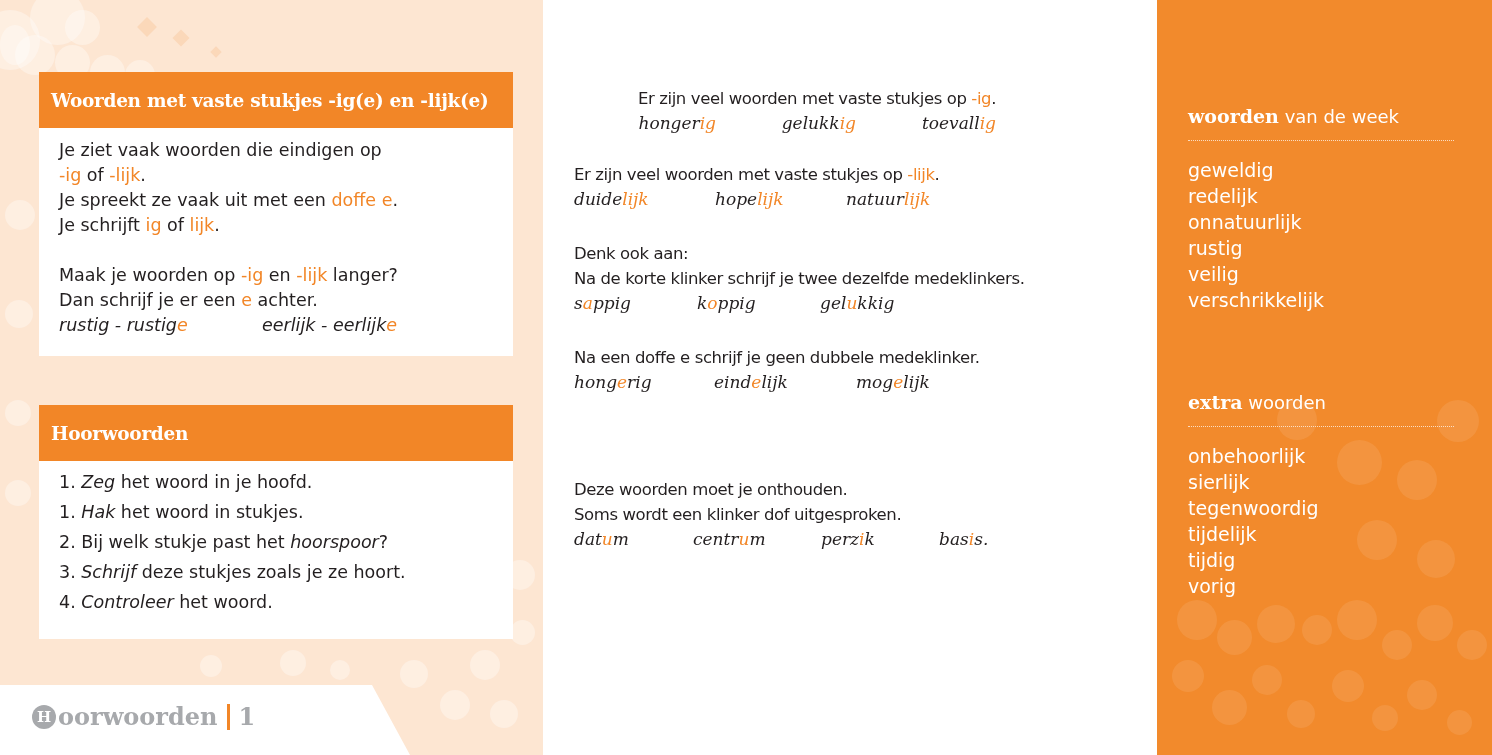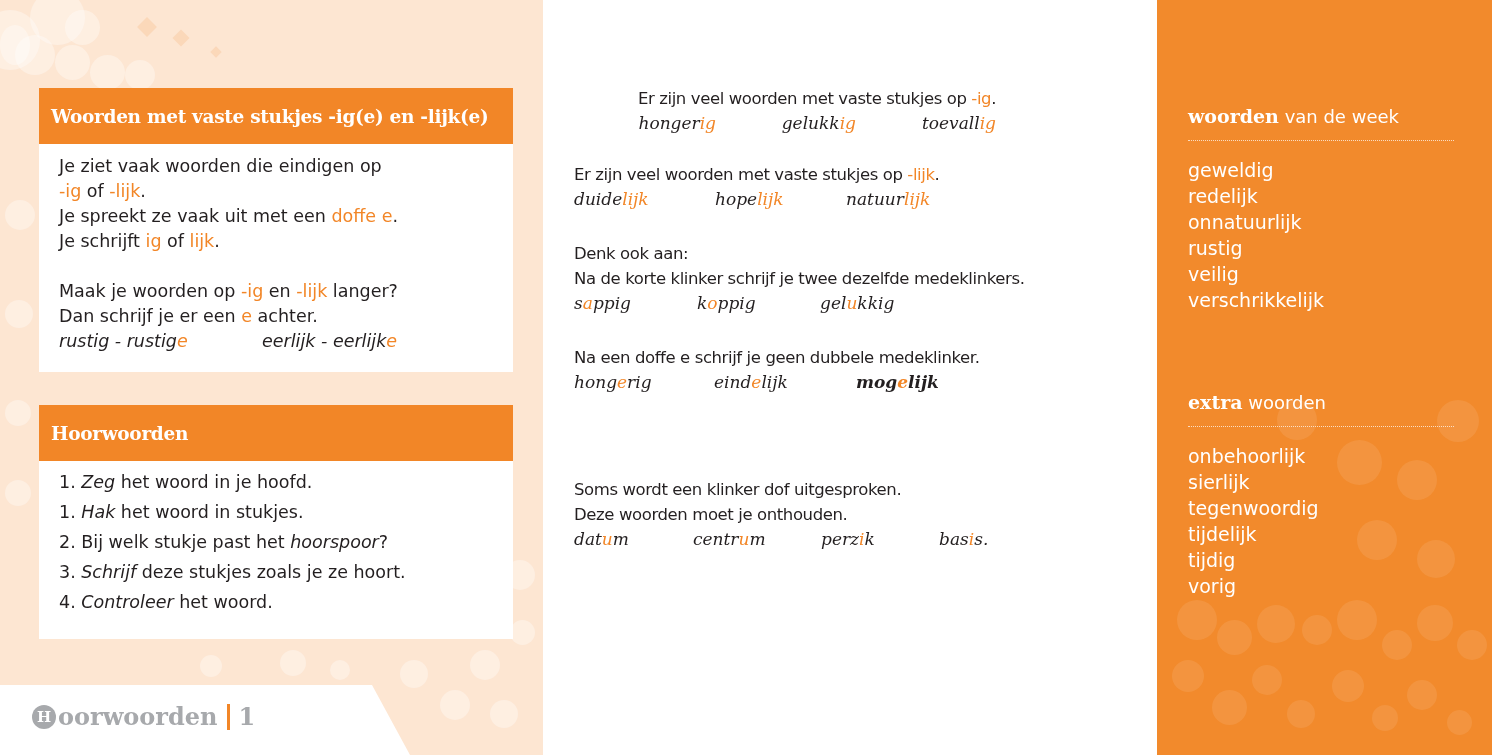--- a/index.html
+++ b/index.html
@@ -88,21 +88,21 @@
   <div class="dot" style="left:200px;top:655px;width:22px;height:22px;"></div>
   <div class="dot" style="left:280px;top:650px;width:26px;height:26px;"></div>
   <div class="dot" style="left:330px;top:660px;width:20px;height:20px;"></div>
   <div class="dot" style="left:400px;top:660px;width:28px;height:28px;"></div>
   <div class="dot" style="left:440px;top:690px;width:30px;height:30px;"></div>
   <div class="dot" style="left:470px;top:650px;width:30px;height:30px;"></div>
   <div class="dot" style="left:490px;top:700px;width:28px;height:28px;"></div>
   <div class="dot" style="left:505px;top:560px;width:30px;height:30px;"></div>
   <div class="dot" style="left:510px;top:620px;width:25px;height:25px;"></div>
 
-  <div class="card" style="top:88px;">
+  <div class="card" style="top:72px;">
     <div class="card-header">Woorden met vaste stukjes -ig(e) en -lijk(e)</div>
     <div class="card-body" id="card1-body" style="padding-top:10px;padding-bottom:18px;">
         <div class="line"><span>Je ziet vaak woorden die eindigen op</span></div>
         <div class="line"><span class="hl ">-ig</span><span> of </span><span class="hl ">-lijk</span><span>.</span></div>
         <div class="line"><span>Je spreekt ze vaak uit met een </span><span class="hl ">doffe e</span><span>.</span></div>
         <div class="line"><span>Je schrijft </span><span class="hl ">ig</span><span> of </span><span class="hl ">lijk</span><span>.</span></div>
         <div class="blank"></div>
         <div class="line"><span>Maak je woorden op </span><span class="hl ">-ig</span><span> en </span><span class="hl ">-lijk</span><span> langer?</span></div>
         <div class="line"><span>Dan schrijf je er een </span><span class="hl ">e</span><span> achter.</span></div>
         <div class="line"><span style="display: inline-block; width: 203px;"><span class="it">rustig - rustig</span><span class="hl it">e</span></span><span style="display: inline-block; width: auto;"><span class="it">eerlijk - eerlijk</span><span class="hl it">e</span></span></div>
@@ -153,26 +153,26 @@
         <span class="w" style="width: 123px;"><span>s</span><span class="hl ">a</span><span>ppig</span></span>
         <span class="w" style="width: 123px;"><span>k</span><span class="hl ">o</span><span>ppig</span></span>
         <span class="w" style="width: 140px;"><span>gel</span><span class="hl ">u</span><span>kkig</span></span>
       </div>
     </div>
     <div class="mid-block" style="top: 345px;">
       <div class="mid-line"><span>Na een doffe e schrijf je geen dubbele medeklinker.</span></div>
       <div class="ex-row">
         <span class="w" style="width: 140px;"><span>hong</span><span class="hl ">e</span><span>rig</span></span>
         <span class="w" style="width: 142px;"><span>eind</span><span class="hl ">e</span><span>lijk</span></span>
-        <span class="w" style="width: 140px; font-weight: bold;"><span>mog</span><span class="hl ">e</span><span>lijk</span></span>
+        <span class="w" style="width: 140px;"><span>mog</span><span class="hl ">e</span><span>lijk</span></span>
       </div>
     </div>
     <div class="mid-block" style="top: 477px;">
+      <div class="mid-line"><span>Deze woorden moet je onthouden.</span></div>
       <div class="mid-line"><span>Soms wordt een klinker dof uitgesproken.</span></div>
-      <div class="mid-line"><span>Deze woorden moet je onthouden.</span></div>
       <div class="ex-row">
         <span class="w" style="width: 119px;"><span>dat</span><span class="hl ">u</span><span>m</span></span>
         <span class="w" style="width: 128px;"><span>centr</span><span class="hl ">u</span><span>m</span></span>
         <span class="w" style="width: 118px;"><span>perz</span><span class="hl ">i</span><span>k</span></span>
         <span class="w" style="width: 80px;"><span>bas</span><span class="hl ">i</span><span>s.</span></span>
       </div>
     </div>
   </div>
 
 <div class="right-panel">

